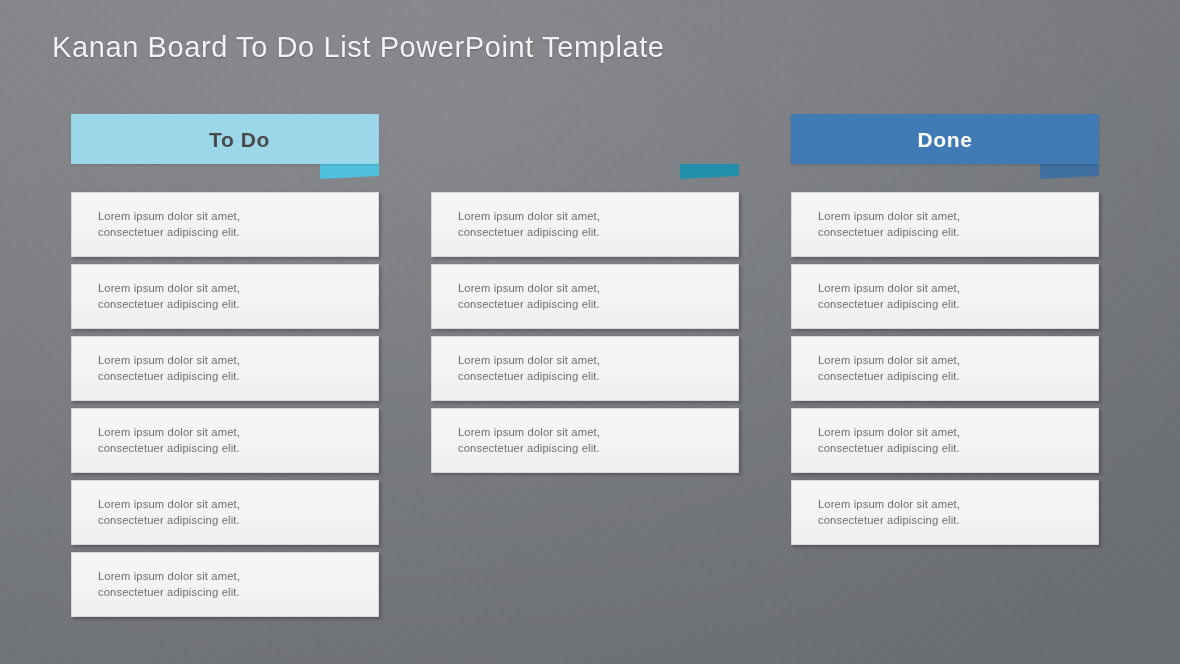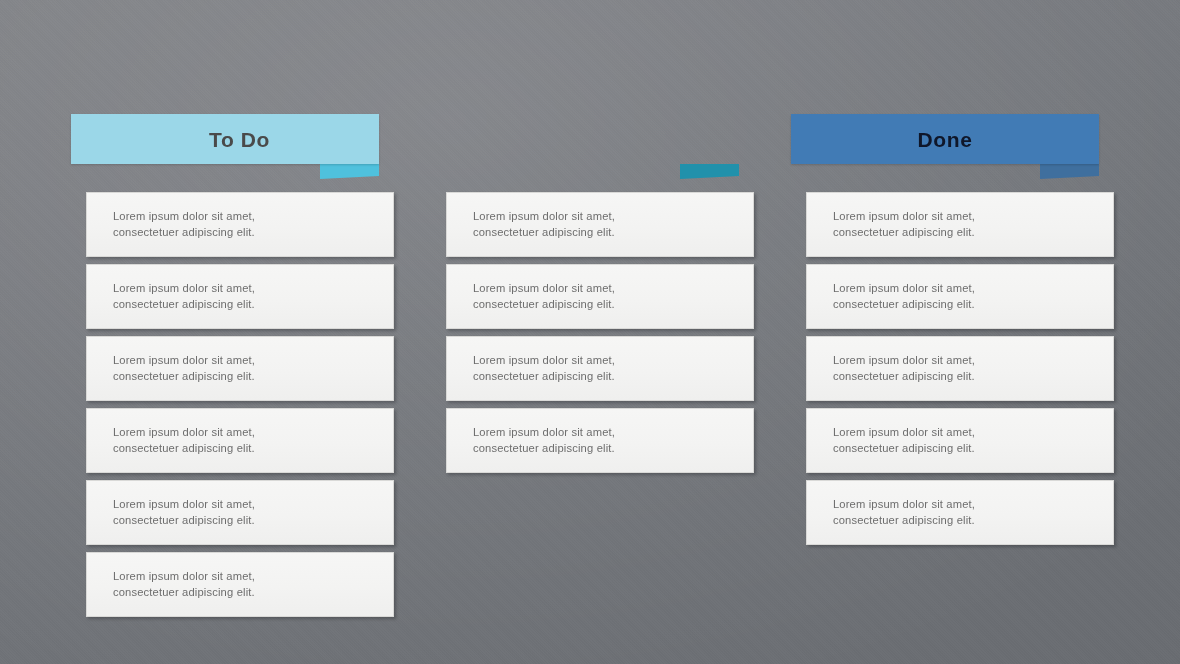--- a/index.html
+++ b/index.html
@@ -115,37 +115,37 @@
     position: relative;
     width: 308px;
     height: 65px;
     margin-bottom: 7px;
     box-sizing: border-box;
     background: linear-gradient(180deg, #f6f6f5 0%, #f3f3f2 55%, #efefee 100%);
     border: 1px solid #d9d9d7;
     box-shadow: 2px 2px 3px rgba(20,22,26,0.30);
     display: flex;
     align-items: center;
-    margin-left: 15px;
   }
   .card-text {
     padding: 0 14px 0 26px;
     font-size: 11.2px;
     line-height: 15.5px;
     color: #6d6d6d;
     letter-spacing: 0.15px;
     white-space: pre-line;
     user-select: none;
   }
 </style>
 </head>
 <body>
 
 <div id="slide">
 
+  <div id="title">Kanan Board To Do List PowerPoint Template</div>
 
   <div id="board">
 
   <div class="column col0">
         <div class="col-header-wrap">
           <div class="ribbon-fold">
             <svg width="59" height="15" viewBox="0 0 59 15">
               <polygon points="0,0 59,0 59,12 0,15" fill="#4fc1dd"></polygon>
             </svg>
           </div>
@@ -208,21 +208,21 @@
         </div>
       </div>
       <div class="column col2">
         <div class="col-header-wrap">
           <div class="ribbon-fold">
             <svg width="59" height="15" viewBox="0 0 59 15">
               <polygon points="0,0 59,0 59,12 0,15" fill="#3f6f9e"></polygon>
             </svg>
           </div>
           <div class="col-header" style="background: rgb(65, 123, 181);">
-            <span class="col-header-label" style="color: #0f172a;">Done</span>
+            <span class="col-header-label" style="color: #ffffff;">Done</span>
           </div>
         </div>
         <div class="cards">
           <div class="card">
             <div class="card-text">Lorem ipsum dolor sit amet,
 consectetuer adipiscing  elit.</div>
           </div>
           <div class="card">
             <div class="card-text">Lorem ipsum dolor sit amet,
 consectetuer adipiscing  elit.</div>

